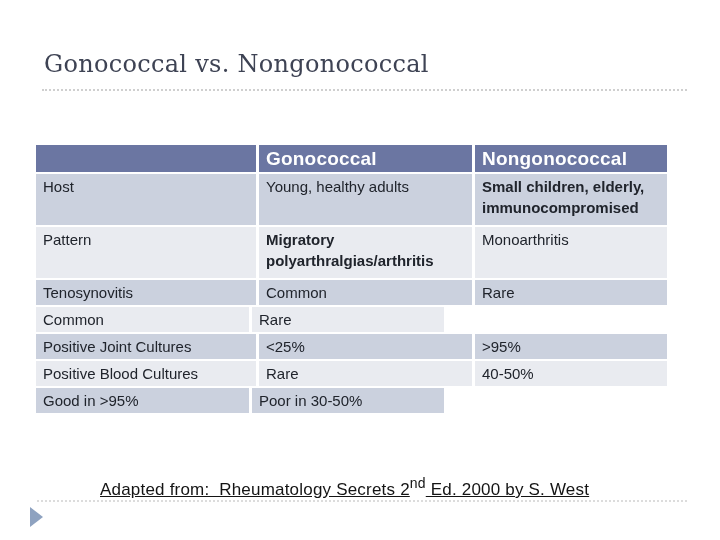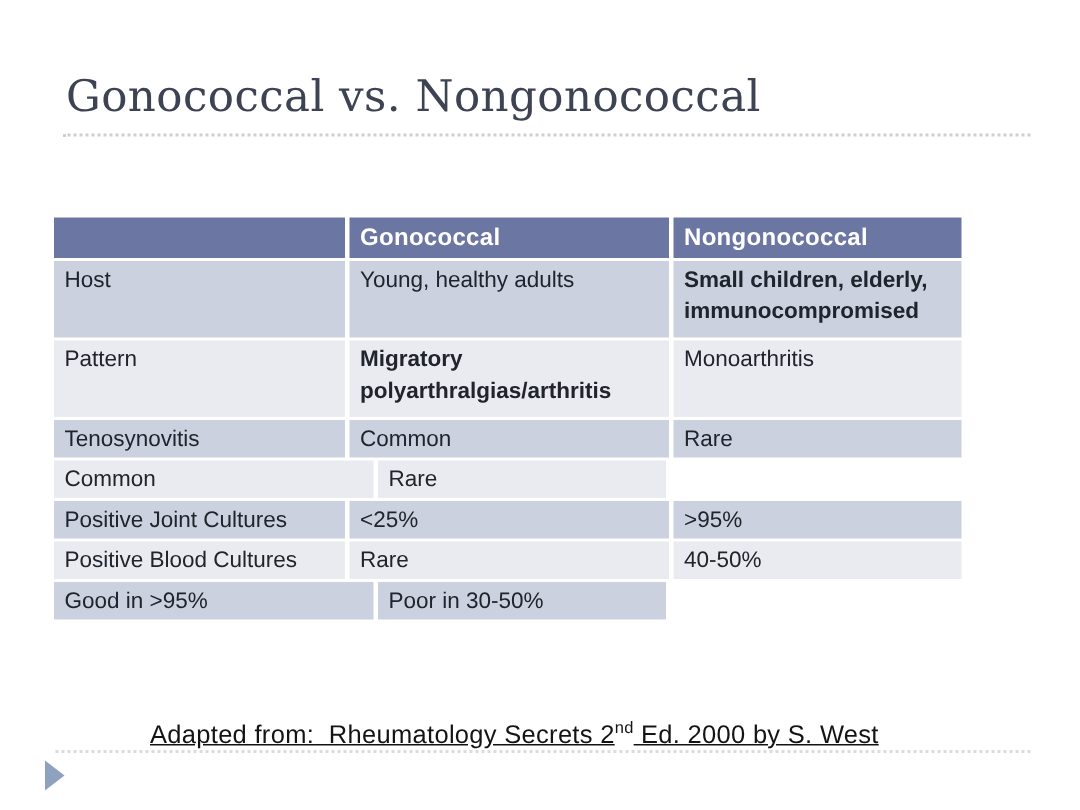--- a/index.html
+++ b/index.html
@@ -8,57 +8,57 @@
     background:#ffffff;
     font-family:"Liberation Sans", sans-serif;
   }
   .slide{position:absolute;inset:0;}
 
   
   .page-title{
     position:absolute;left:44px;top:44px;margin:0;
     font-family:"DejaVu Serif", serif;
     font-weight:400;
-    font-size:29px;line-height:40px;
+    font-size:24px;line-height:40px;
     letter-spacing:0.3px;
     color:#3e4354;
   }
   .title-rule{
     position:absolute;left:42px;top:89px;width:645px;height:0;
     border-top:2px dotted #cfcfcf;
   }
 
   
   .tbl{
     position:absolute;left:36px;top:145px;width:649px;
     display:flex;flex-direction:column;gap:2px;
     font-size:15px;line-height:21px;color:#20242c;
   }
   .row{display:flex;gap:3px;height:25px;}
   .row.tall{height:51px;}
   .row.head{height:27px;}
   .c{box-sizing:border-box;padding:2px 4px 0 7px;overflow:hidden;}
-  .c1{width:194px;}
+  .c1{width:220px;}
   .c2{width:213px;}
   .c3{width:192px;}
   .dark .c{background:#cbd1de;}
   .light .c{background:#e9ebf0;}
   .head .c{
     background:#6b76a2;color:#ffffff;font-weight:bold;
-    font-size:16px;padding-top:3px;letter-spacing:0.2px;
+    font-size:19px;padding-top:3px;letter-spacing:0.2px;
   }
   .prewrap{white-space:pre-line;font-weight:bold;}
 
   
   .footer{
     position:absolute;left:100px;top:480px;
     font-size:17px;color:#141414;letter-spacing:0.2px;
   }
   .footer span{white-space:pre-wrap;text-decoration:underline;}
-  .footer sup{font-size:11px;line-height:0;}
+  .footer sup{font-size:14px;line-height:0;}
 
   .bottom-rule{
     position:absolute;left:37px;top:500px;width:650px;height:0;
     border-top:2px dotted #dcdcdc;
   }
 
   
   .nav-arrow{
     position:absolute;left:30px;top:507px;width:0;height:0;
     border-top:10px solid transparent;

